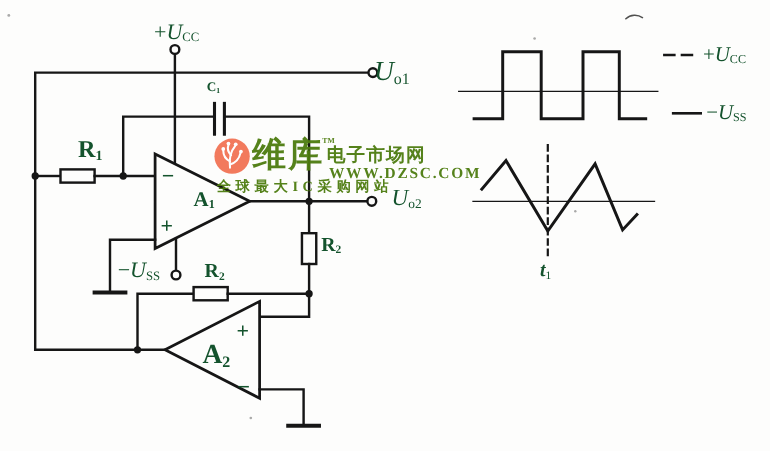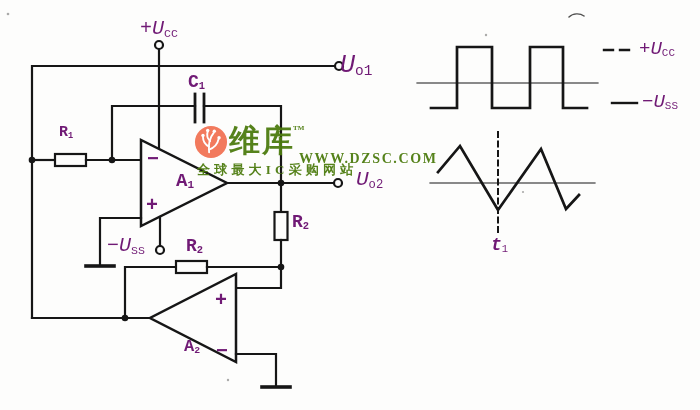--- a/index.html
+++ b/index.html
@@ -2,22 +2,22 @@
 <html><head>
 <meta charset="utf-8">
 <style>
   html,body { margin:0; padding:0; background:#ffffff; }
   .canvas {
     position:relative; width:700px; height:410px; background:#fdfdfc;
     overflow:hidden; font-family:"Liberation Serif", serif;
   }
   svg { position:absolute; left:0; top:0; }
   .lbl {
-    position:absolute; color:#701a75; white-space:nowrap; line-height:1;
-    font-family:Liberation Mono, monospace;
+    position:absolute; color:#14532d; white-space:nowrap; line-height:1;
+    font-family:Liberation Serif, serif;
   }
   .lbl sub { font-size:0.58em; vertical-align:-0.22em; line-height:1; }
   .it { font-style:italic; }
   .bold { font-weight:bold; }
   .sign-lbl { font-weight:bold; font-size:20px; }
   
   .watermark {
     position:absolute; left:193px; top:121px; width:205px; height:62px;
     color:#4d7c0f; opacity:0.95; z-index:3;
     font-family:Liberation Serif, serif; pointer-events:none;
@@ -126,30 +126,30 @@
   <div class="lbl" style="left:340px; top:53px; font-size:25px;">
     <span></span><span class="it">U</span><sub>o1</sub>
   </div>
   <div class="lbl" style="left:356px; top:169px; font-size:21px;text-align:center;">
     <span></span><span class="it">U</span><sub>o2</sub>
   </div>
   <div class="lbl" style="left:107px; top:236px; font-size:20px;">
     <span>−</span><span class="it">U</span><sub>SS</sub>
   </div>
 
-  <div class="lbl bold" style="left:59px; top:125px; font-size:15px;">
+  <div class="lbl bold" style="left:71px; top:125px; font-size:22px;">
     <span>R</span><sub>1</sub>
   </div>
-  <div class="lbl bold" style="left:188px; top:73px; font-size:18px;">
+  <div class="lbl bold" style="left:188px; top:73px; font-size:12px;">
     <span>C</span><sub>1</sub>
   </div>
   <div class="lbl bold" style="left:176px; top:172px; font-size:19px;">
     <span>A</span><sub>1</sub>
   </div>
-  <div class="lbl bold" style="left:184px; top:310px; font-size:17px;margin-top:28px;">
+  <div class="lbl bold" style="left:184px; top:310px; font-size:25px;">
     <span>A</span><sub>2</sub>
   </div>
   <div class="lbl bold" style="left:186px; top:237px; font-size:18px;">
     <span>R</span><sub>2</sub>
   </div>
   <div class="lbl bold" style="left:292px; top:213px; font-size:18px;">
     <span>R</span><sub>2</sub>
   </div>
 
   <div class="lbl sign-lbl" style="left:147px; top:150px;">
@@ -186,17 +186,18 @@
       </g>
       <g fill="#ffffff" stroke="none">
         <circle cx="9.5" cy="11" r="1.8"></circle>
         <circle cx="14.5" cy="5.8" r="1.8"></circle>
         <circle cx="21.5" cy="6.5" r="1.8"></circle>
         <circle cx="26.5" cy="13.5" r="1.8"></circle>
       </g>
     </svg>
     <div class="wm-brand">维库</div>
     <div class="wm-tm">TM</div>
+    <div class="wm-suffix">电子市场网</div>
     <div class="wm-url">WWW.DZSC.COM</div>
     <div class="wm-tagline">全球最大IC采购网站</div>
   </div>
 
 </div>
 
 </body></html>

